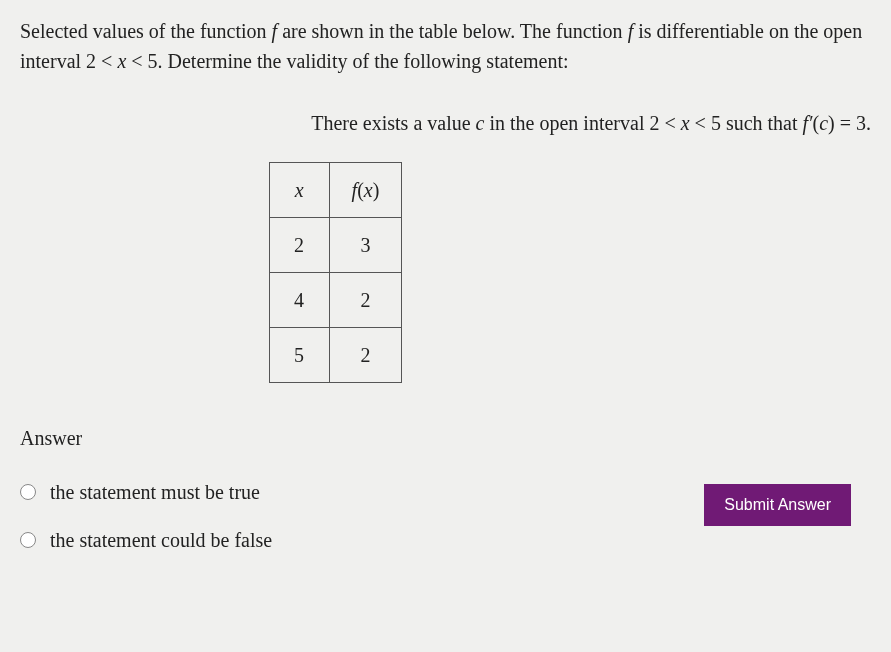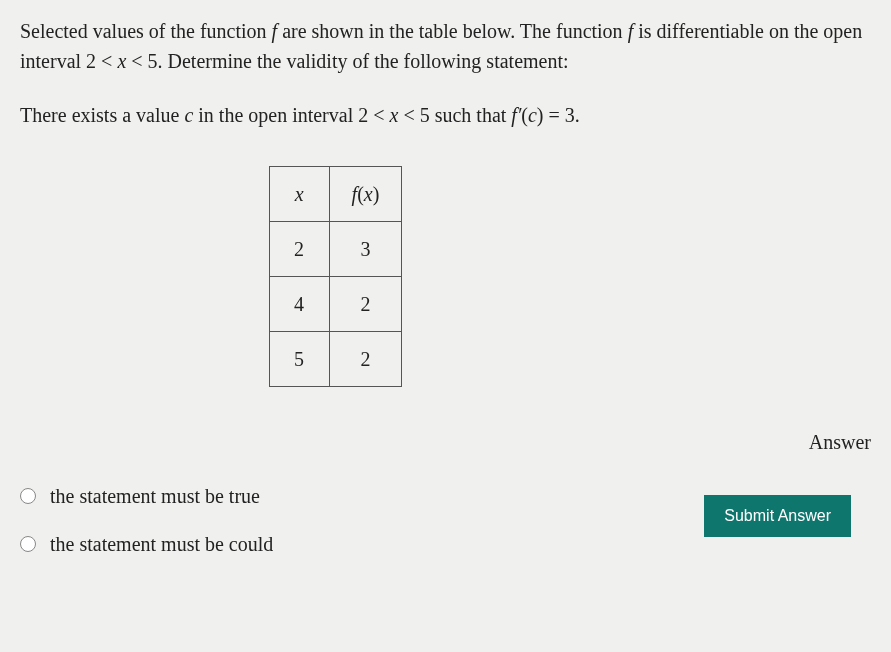--- a/index.html
+++ b/index.html
@@ -5,60 +5,60 @@
     * { box-sizing: border-box; margin: 0; padding: 0; }
     body {
       font-family: Georgia, 'Times New Roman', serif;
       background: #f0f0ee;
       color: #222;
       padding: 16px 20px;
       width: 891px;
       font-size: 20px;
       line-height: 1.5;
     }
-    .problem-text { margin-bottom: 24px; }
-    .statement-text { margin-bottom: 36px; }
+    .problem-text { margin-bottom: 32px; }
+    .statement-text { margin-bottom: 24px; text-align: right; }
     .math-i { font-style: italic; font-family: 'Times New Roman', serif; }
     .table-wrap { display: flex; justify-content: center; margin: 20px 0 40px 0; padding-right: 220px; }
     table { border-collapse: collapse; }
     td {
       border: 1px solid #555;
       padding: 12px 22px;
       text-align: center;
       font-size: 20px;
       min-width: 60px;
     }
     td.header-cell { font-family: 'Times New Roman', serif; }
-    .answer-heading { margin: 24px 0 24px 0; font-size: 20px; text-align: right; }
+    .answer-heading { margin: 24px 0 24px 0; font-size: 20px; }
     .options-row { display: flex; align-items: flex-start; justify-content: space-between; }
     .options { flex: 1; }
     .option {
       display: flex;
       align-items: center;
       margin-bottom: 18px;
       font-size: 20px;
       cursor: pointer;
     }
     .radio {
       width: 16px; height: 16px;
       border: 1.5px solid #888;
       border-radius: 50%;
       margin-right: 14px;
       flex-shrink: 0;
       background: #fff;
     }
     .submit-btn {
-      background: #0f766e;
+      background: #701a75;
       color: #fff;
       border: none;
       padding: 12px 20px;
       font-size: 16px;
       font-family: Arial, sans-serif;
       cursor: pointer;
-      margin-top: 14px;
+      margin-top: 7px;
       margin-right: 20px;
     }
   </style>
 </head>
 <body>
 
 <div class="problem-text">
   <span>Selected values of the function <span class="math-i">f</span> are shown in the table below. The function <span class="math-i">f</span> is differentiable on the open interval 2 &lt; <span class="math-i">x</span> &lt; 5. Determine the validity of the following statement:</span>
 </div>
 
@@ -92,17 +92,17 @@
 <div class="answer-heading">Answer</div>
 
 <div class="options-row">
   <div class="options">
     <div class="option">
       <span class="radio"></span>
       <span>the statement must be true</span>
     </div>
     <div class="option">
       <span class="radio"></span>
-      <span>the statement must be could</span>
+      <span>the statement could be false</span>
     </div>
   </div>
   <button class="submit-btn">Submit Answer</button>
 </div>
 
 </body></html>

